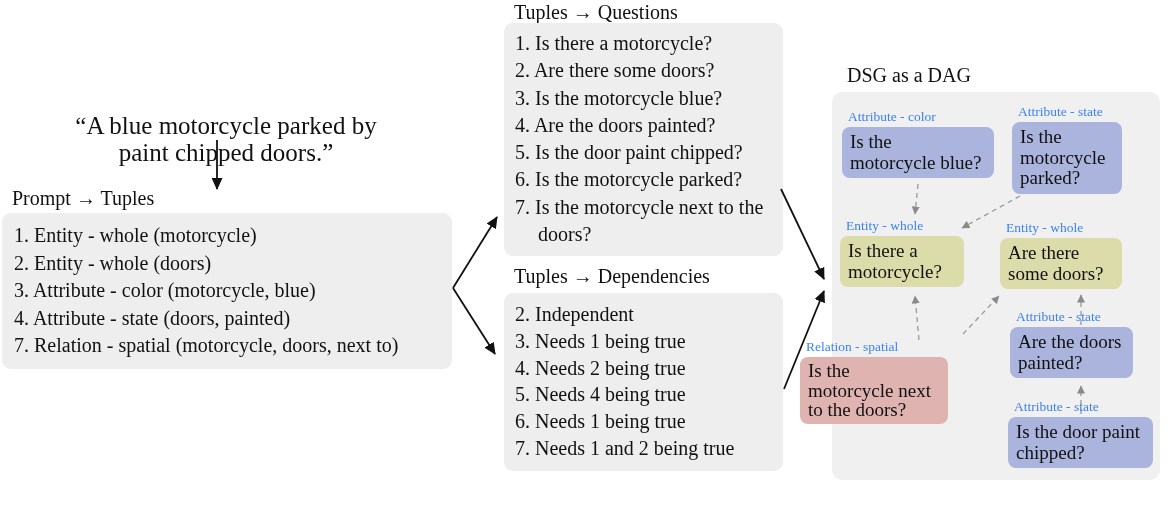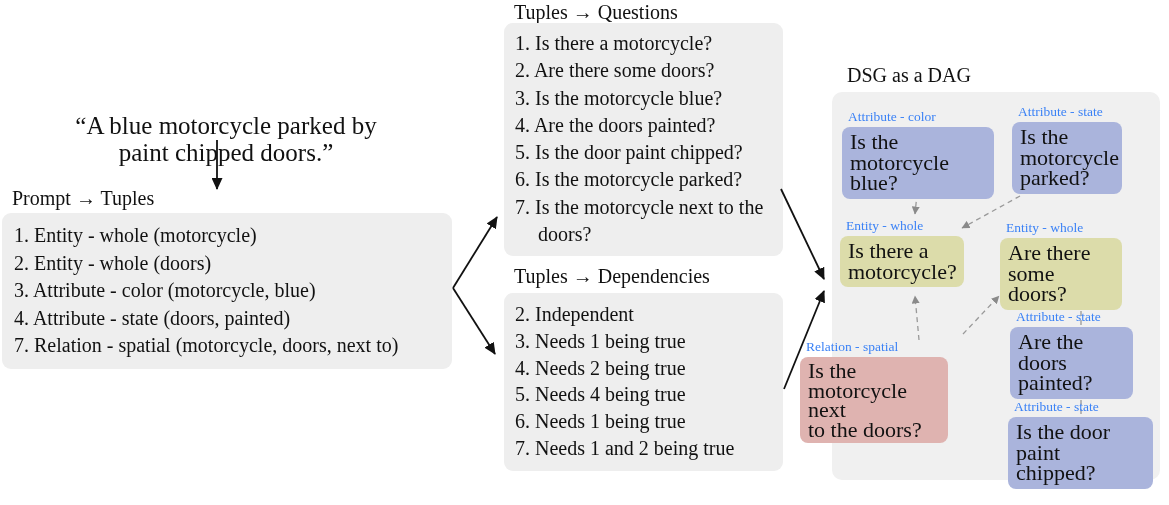--- a/index.html
+++ b/index.html
@@ -32,21 +32,21 @@
   #dag-panel{
     position:absolute;left:832px;top:92px;width:328px;height:388px;
     background:#f0f0f0;border-radius:10px;
   }
   .dag-node{position:absolute;z-index:2;}
   .node-label{
     position:absolute;bottom:calc(100% + 2px);left:6px;
     font-size:13.5px;white-space:nowrap;color:#3b82f6;
   }
   .node-box{
-    border-radius:8px;font-size:22px;line-height:20.5px;
+    border-radius:8px;font-size:19px;line-height:20.5px;
     padding:5px 8px;white-space:pre-line;color:#111;
   }
   #node-0{left:842px;top:127px;} #node-0 .node-box{width:136px;}
   #node-1{left:1012px;top:122px;} #node-1 .node-box{width:94px;}
   #node-2{left:840px;top:236px;} #node-2 .node-box{width:108px;}
   #node-3{left:1000px;top:238px;} #node-3 .node-box{width:106px;}
   #node-4{left:800px;top:357px;} #node-4 .node-box{width:132px;line-height:19.5px;padding:4px 8px;}
   #node-5{left:1010px;top:327px;} #node-5 .node-box{width:107px;}
   #node-6{left:1008px;top:417px;} #node-6 .node-box{width:129px;}
 

